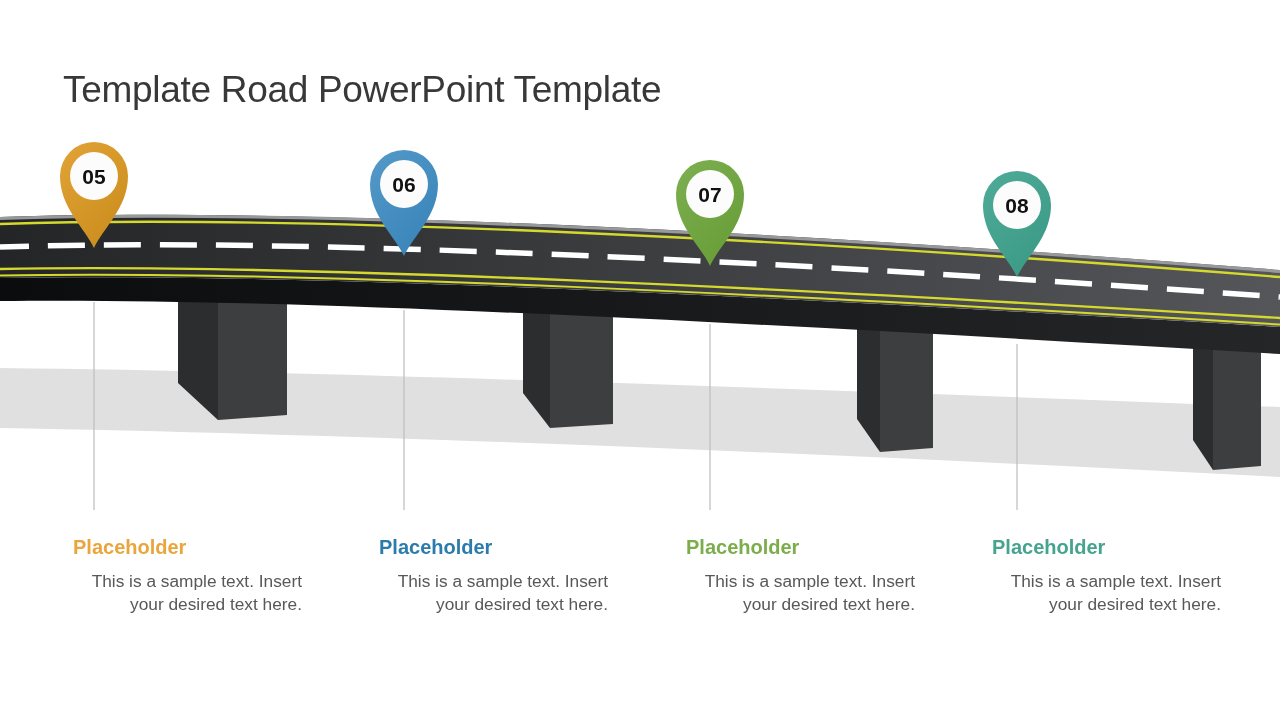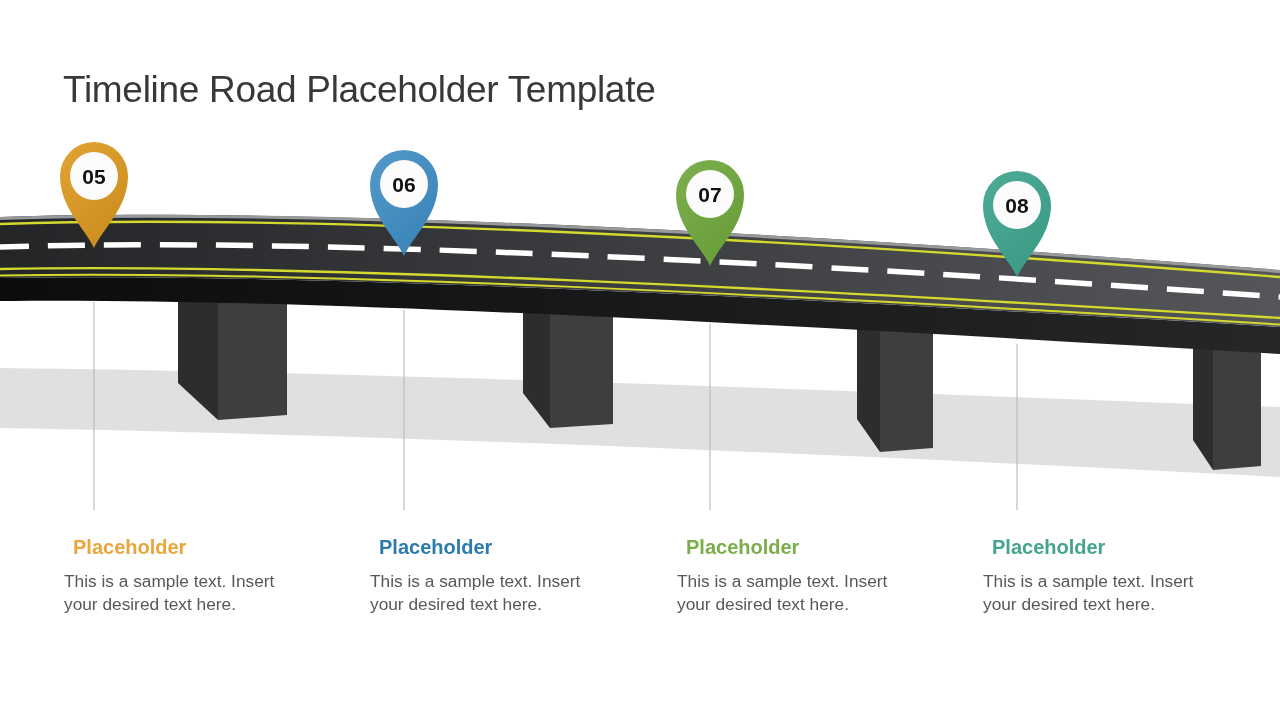--- a/index.html
+++ b/index.html
@@ -34,27 +34,27 @@
   .columns{position:absolute;left:0;top:536px;width:1280px;height:120px;}
   .col{position:absolute;width:244px;}
   .col-1{left:64px;} .col-2{left:370px;} .col-3{left:677px;} .col-4{left:983px;}
   .col-heading{font-size:20px;font-weight:700;margin:0 0 11px 9px;}
   .col-1 .col-heading{color:var(--heading1,#E8A63C);}
   .col-2 .col-heading{color:var(--heading2,#2B7CAD);}
   .col-3 .col-heading{color:var(--heading3,#7BAD4B);}
   .col-4 .col-heading{color:var(--heading4,#45A48F);}
   .col-body{
     font-size:17.3px;line-height:23px;color:var(--body-text,#58585A);
-    width:238px;margin:0;
+    width:238px;margin:0;text-align:right;
   }
 </style>
 </head>
 <body>
 
-<h1 class="slide-title">Timeline Road Placeholder Template</h1>
+<h1 class="slide-title">Template Road PowerPoint Template</h1>
 
 <svg class="scene" width="1280" height="720" viewBox="0 0 1280 720">
   <defs>
     <linearGradient id="roadGrad" x1="0" y1="0" x2="1" y2="0">
       <stop offset="0" style="stop-color:var(--road-dark,#232527)"></stop>
       <stop offset="1" style="stop-color:var(--road-light,#545659)"></stop>
     </linearGradient>
     <linearGradient id="underGrad" x1="0" y1="0" x2="1" y2="0">
       <stop offset="0" style="stop-color:var(--under-dark,#0B0C0E)"></stop>
       <stop offset="1" style="stop-color:var(--under-light,#242628)"></stop>

